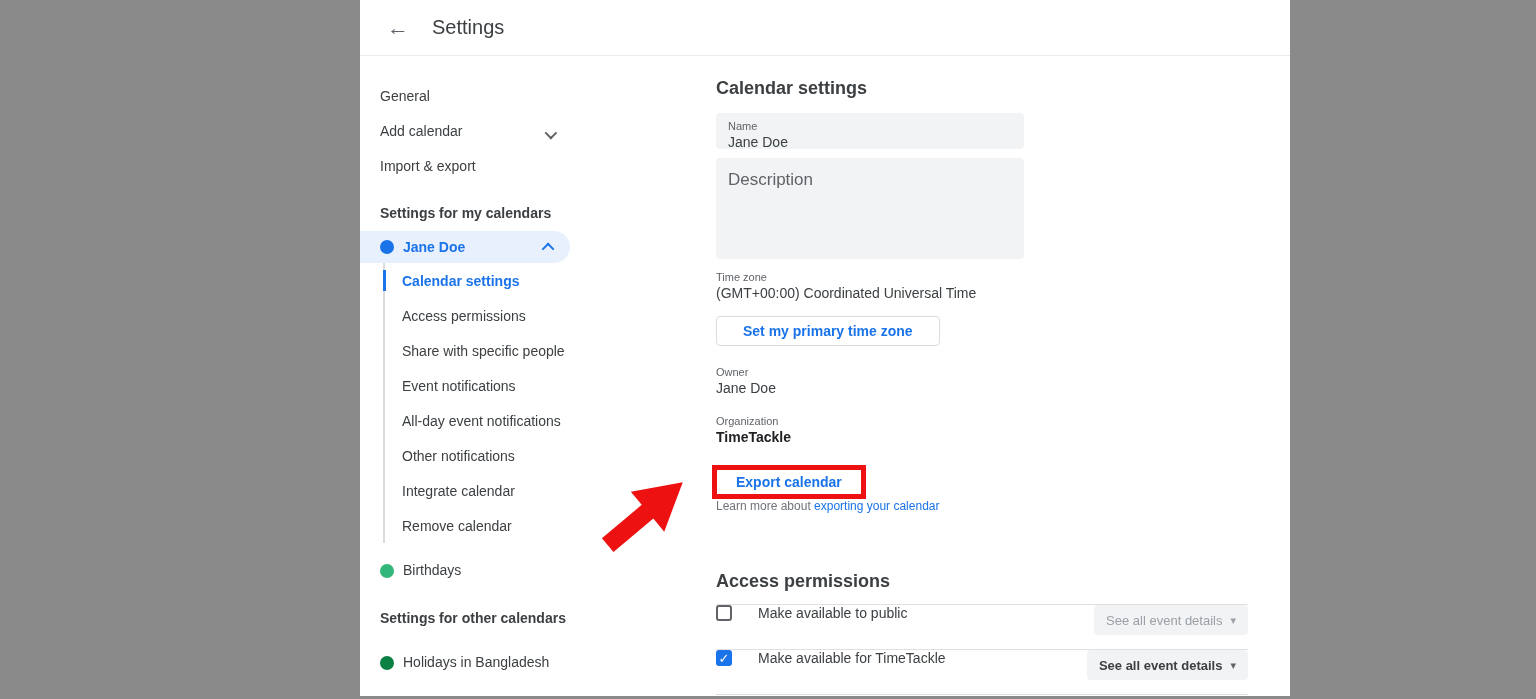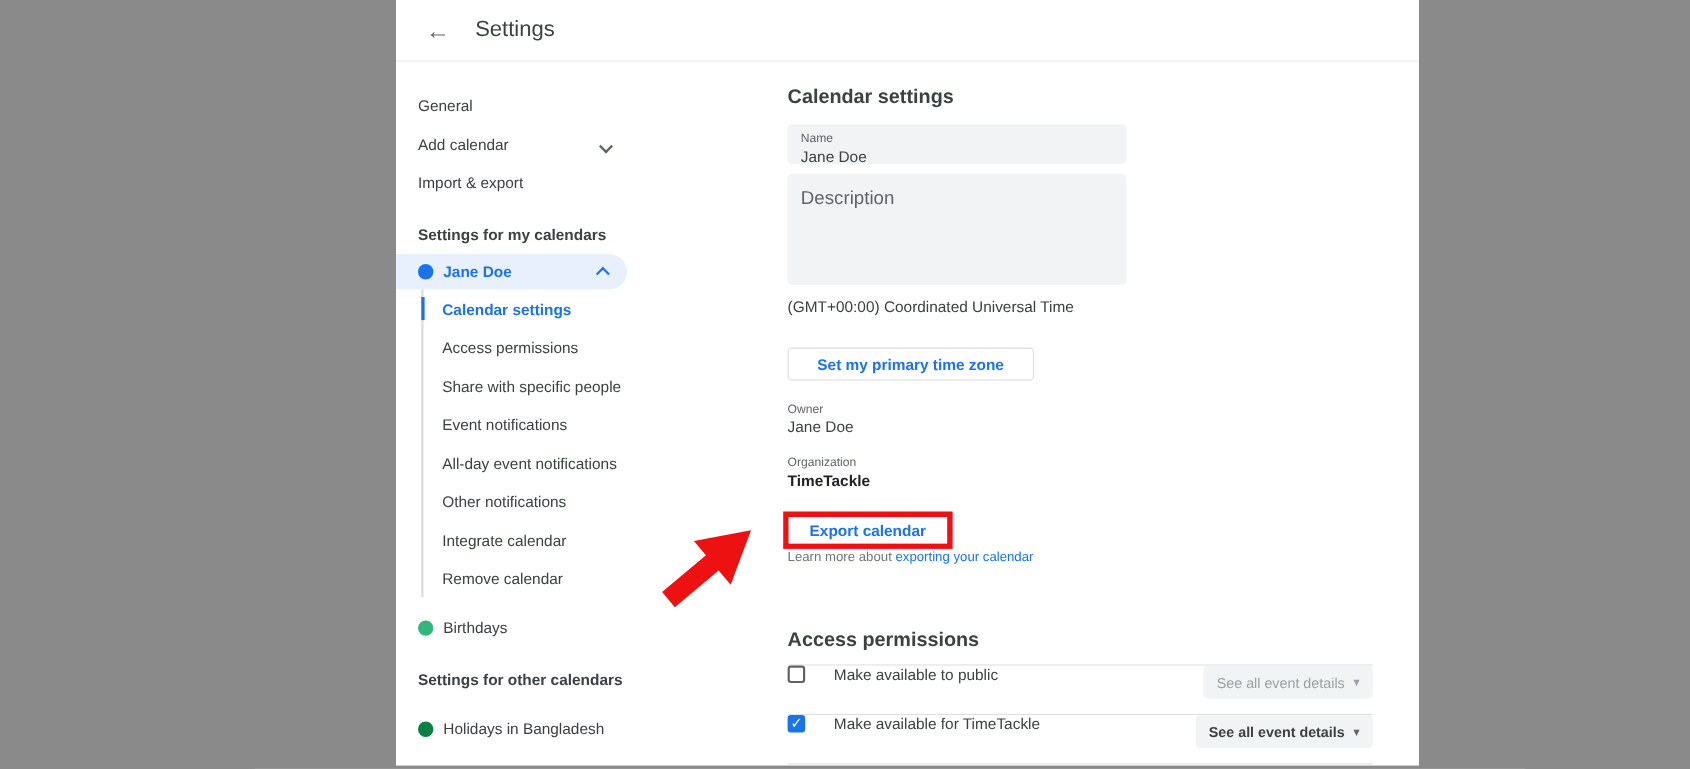--- a/index.html
+++ b/index.html
@@ -104,21 +104,21 @@
     font-size: 17px; color: #5f6368;
     resize: none; border: none; display: block;
     font-family: "Liberation Sans", "DejaVu Sans", sans-serif;
   }
   .field.desc::placeholder { color: #5f6368; opacity: 1; }
   .ro-block { margin-top: 11px; }
   .ro-label { font-size: 11px; color: #5f6368; line-height: 14px; }
   .ro-value { font-size: 14px; color: #3c4043; line-height: 18px; }
   .ro-value.semibold { font-weight: bold; color: #202124; }
   .tz-btn {
-    margin-top: 28px;
+    margin-top: 14px;
     height: 30px; padding: 0 26px;
     background: #fff; border: 1px solid #dadce0; border-radius: 4px;
     color: #1a73e8; font-weight: bold; font-size: 14px;
     font-family: "Liberation Sans", "DejaVu Sans", sans-serif;
     display: inline-flex; align-items: center;
     cursor: pointer;
   }
   .owner-block { margin-top: 19px; }
   .org-block { margin-top: 17px; }
   .export-wrap {
@@ -243,20 +243,21 @@
       <h2 class="sec-heading">Calendar settings</h2>
 
       <div class="field name">
         <div class="field-label">Name</div>
         <div class="field-value">Jane Doe</div>
       </div>
 
       <textarea class="field desc" placeholder="Description" style=""></textarea>
 
       <div class="ro-block">
+        <div class="ro-label">Time zone</div>
         <div class="ro-value">(GMT+00:00) Coordinated Universal Time</div>
       </div>
 
       <button class="tz-btn">Set my primary time zone</button>
 
       <div class="ro-block owner-block">
         <div class="ro-label">Owner</div>
         <div class="ro-value">Jane Doe</div>
       </div>
 

